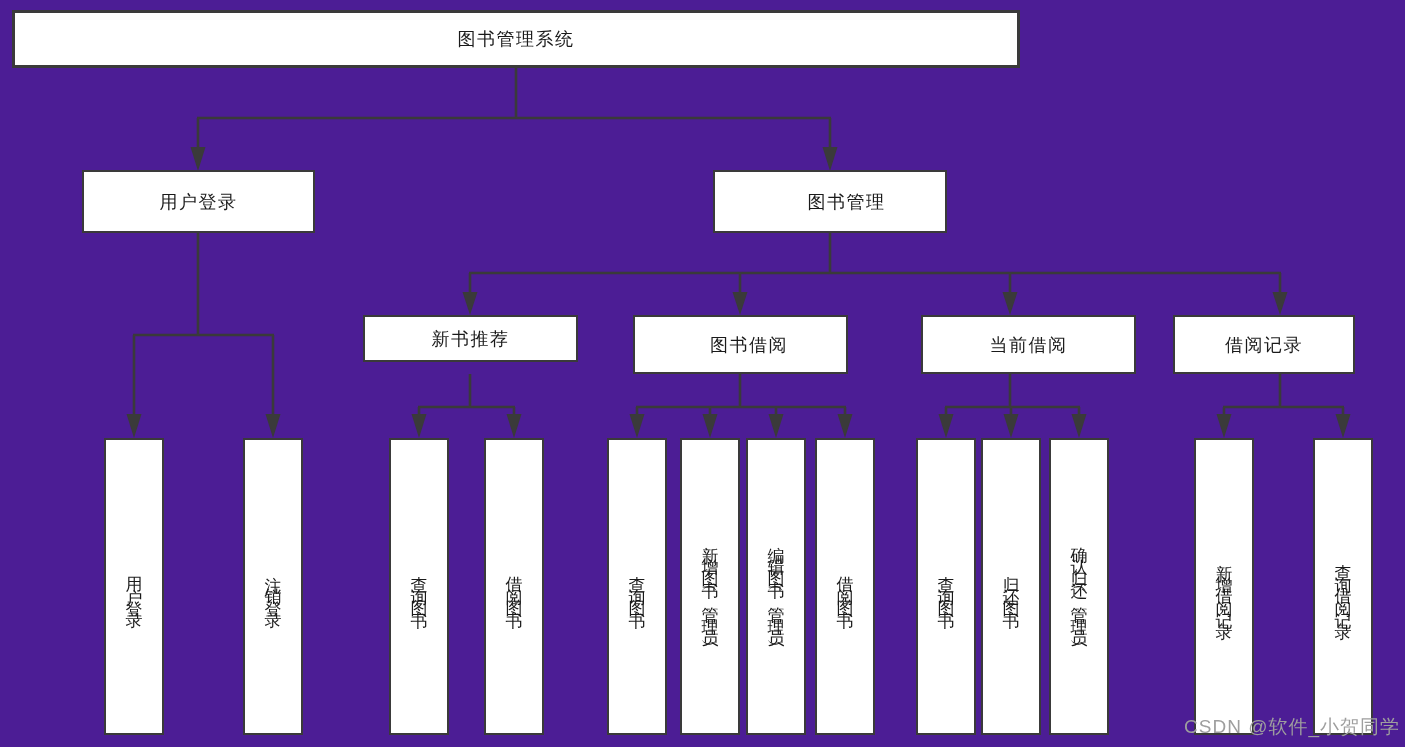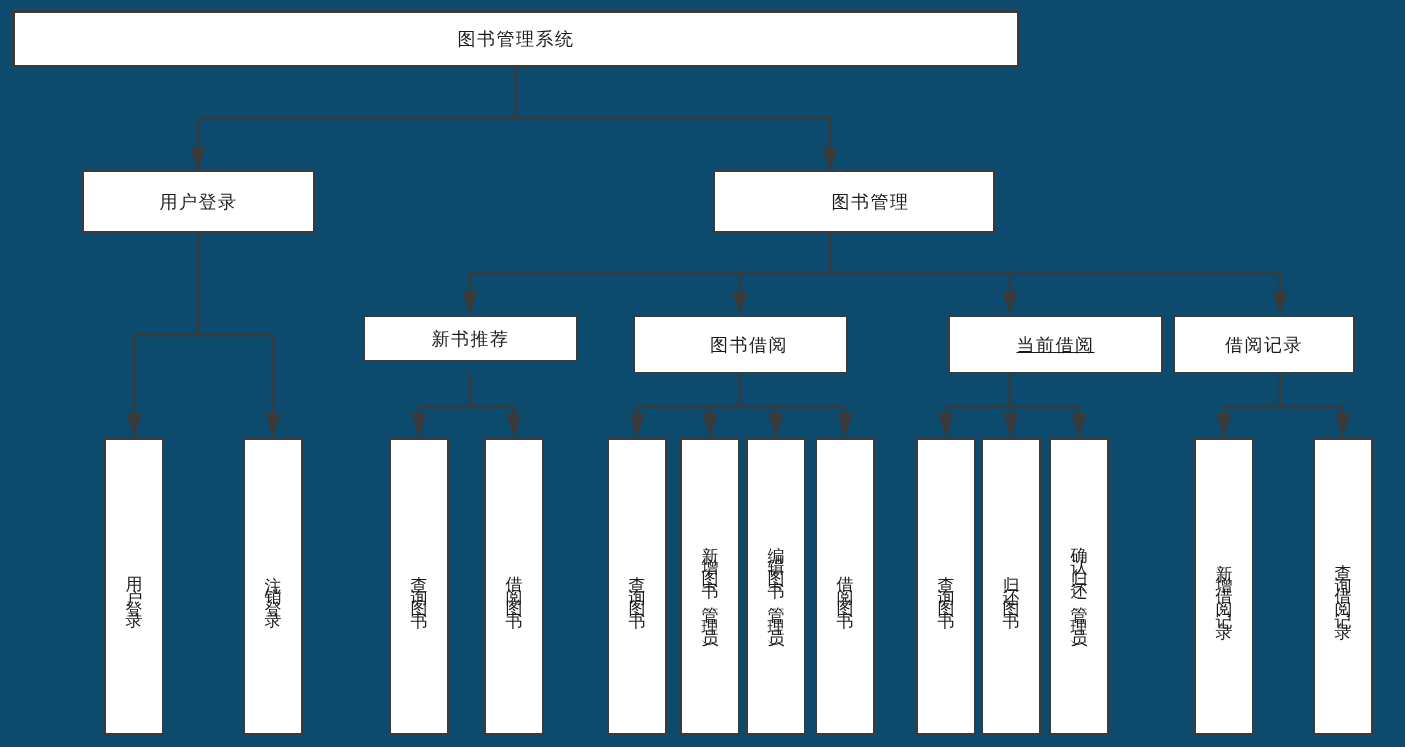--- a/index.html
+++ b/index.html
@@ -1,20 +1,20 @@
 <!DOCTYPE html>
 <html><head>
 <meta charset="utf-8">
 <style>
   html, body { margin: 0; padding: 0; background: #ffffff; }
   .canvas {
     position: relative;
     width: 1405px;
     height: 747px;
-    background: #0c4a6e;
+    background: #4c1d95;
     font-family: "Liberation Sans", sans-serif;
     overflow: hidden;
   }
   svg.connectors {
     position: absolute;
     left: 0; top: 0;
     width: 1405px; height: 747px;
     z-index: 1;
   }
   .node {
@@ -101,31 +101,31 @@
     </g>
   </svg>
 
   <div class="node h root" style="left:12px; top:10px; width:1008px; height:58px;">
     <span>图书管理系统</span>
   </div>
 
   <div class="node h" style="left:82px; top:170px; width:233px; height:63px;">
     <span>用户登录</span>
   </div>
-  <div class="node h" style="left:713px; top:170px; width:282px; height:63px;padding-left:33px;">
+  <div class="node h" style="left:713px; top:170px; width:234px; height:63px;padding-left:33px;">
     <span>图书管理</span>
   </div>
 
   <div class="node h" style="left:363px; top:315px; width:215px; height:47px;">
     <span>新书推荐</span>
   </div>
   <div class="node h" style="left:633px; top:315px; width:215px; height:59px;padding-left:17px;">
     <span>图书借阅</span>
   </div>
-  <div class="node h" style="left:948px; top:315px; width:215px; height:59px;text-decoration:underline;">
+  <div class="node h" style="left:921px; top:315px; width:215px; height:59px;">
     <span>当前借阅</span>
   </div>
   <div class="node h" style="left:1173px; top:315px; width:182px; height:59px;">
     <span>借阅记录</span>
   </div>
 
   <div class="node v" style="left:104px; top:438px; width:60px; height:297px;">
     <span>用户登录</span>
   </div>
   <div class="node v" style="left:243px; top:438px; width:60px; height:297px;">
@@ -162,14 +162,15 @@
     <span>确认归还（管理员）</span>
   </div>
 
   <div class="node v" style="left:1194px; top:438px; width:60px; height:297px;">
     <span>新增借阅记录</span>
   </div>
   <div class="node v" style="left:1313px; top:438px; width:60px; height:297px;">
     <span>查询借阅记录</span>
   </div>
 
+  <div class="watermark">CSDN @软件_小贺同学</div>
 
 </div>
 
 </body></html>

